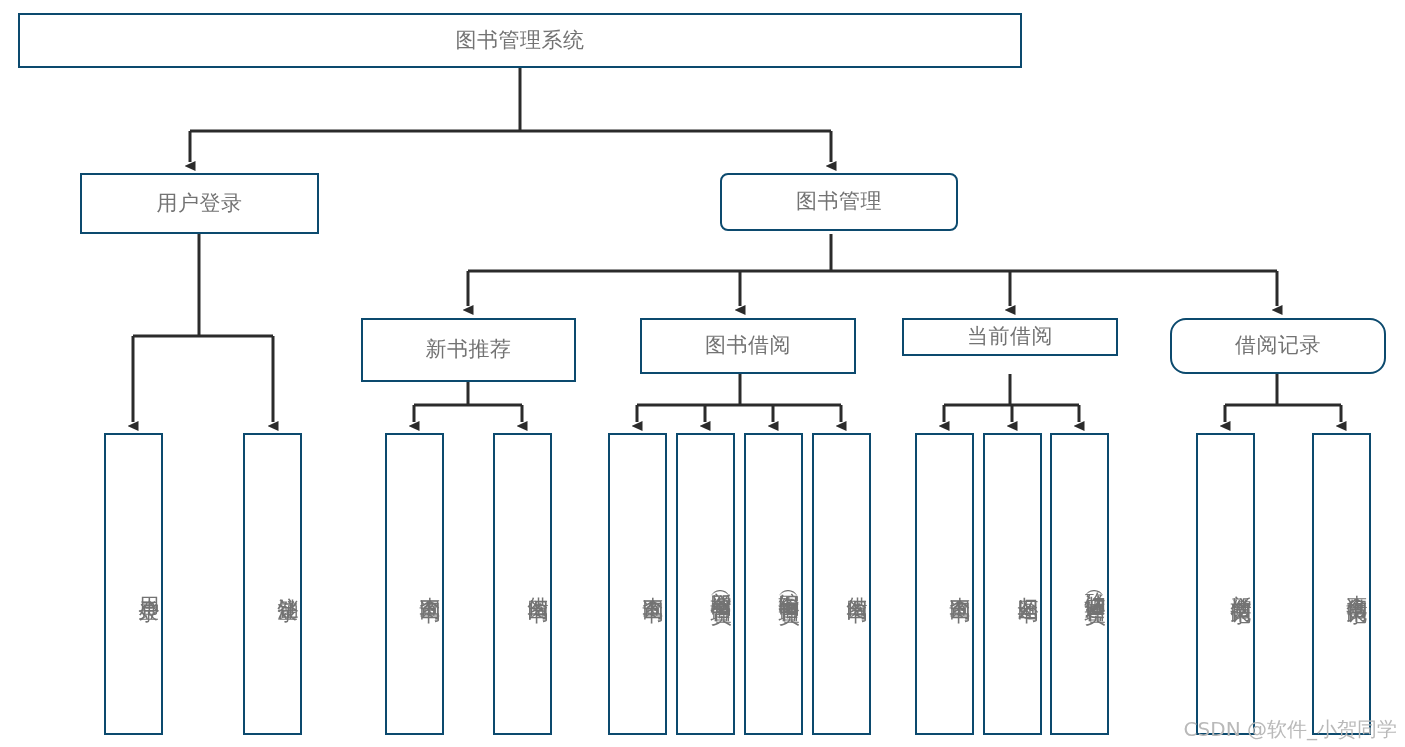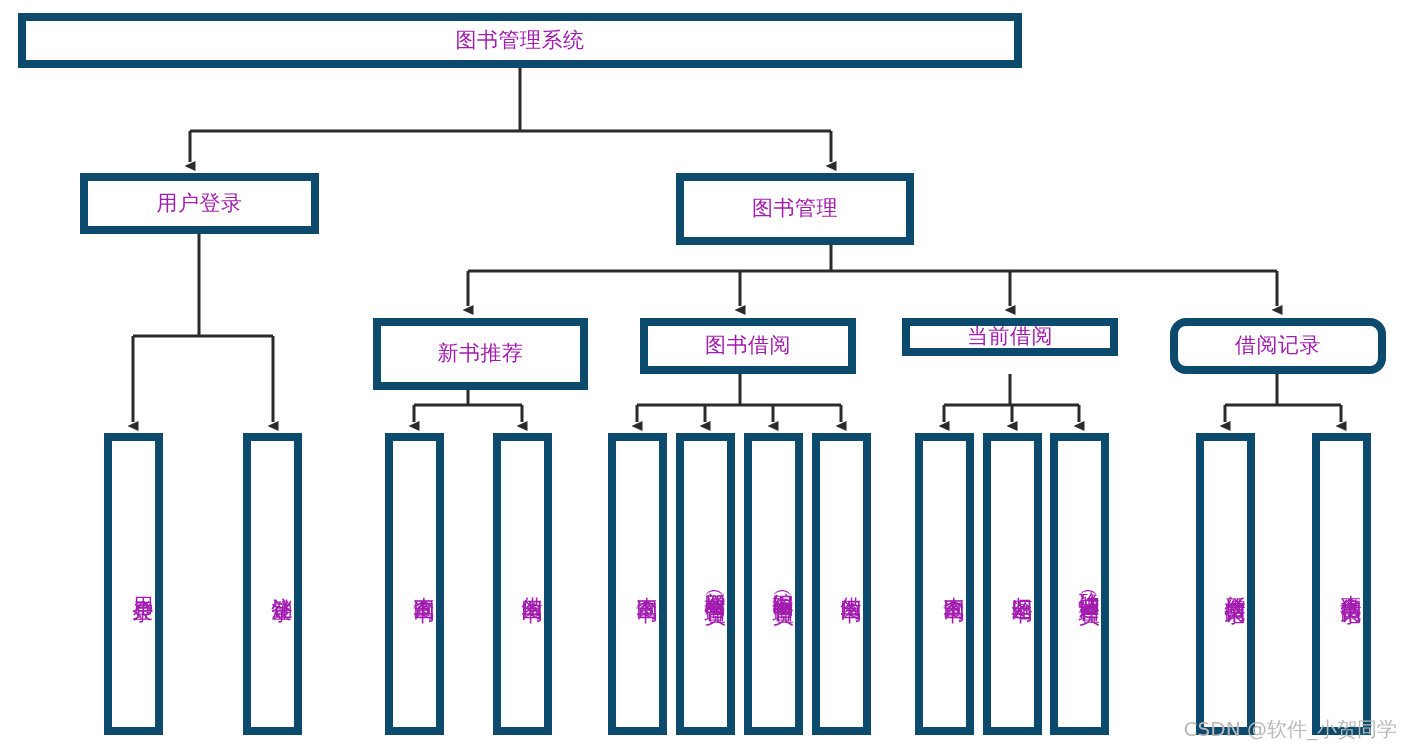--- a/index.html
+++ b/index.html
@@ -19,26 +19,26 @@
     position: absolute;
     left: 0;
     top: 0;
     width: 1405px;
     height: 747px;
     pointer-events: none;
   }
   .node {
     position: absolute;
     box-sizing: border-box;
-    border: 8px solid #0c4a6e;
+    border: 2px solid #0c4a6e;
     background: #ffffff;
     display: flex;
     align-items: center;
     justify-content: center;
-    color: #a21caf;
+    color: #737373;
     z-index: 2;
   }
   .node.horiz {
     font-size: 21px;
     line-height: 1.2;
     letter-spacing: 0.5px;
   }
   .node.vert {
     writing-mode: vertical-rl;
     text-orientation: upright;
@@ -126,25 +126,25 @@
     </g>
   </svg>
 
   <div class="node horiz" style="left:18px; top:13px; width:1004px; height:55px;">
     <span class="nlabel">图书管理系统</span>
   </div>
 
   <div class="node horiz" style="left:80px; top:173px; width:239px; height:61px;">
     <span class="nlabel">用户登录</span>
   </div>
-  <div class="node horiz" style="left:676px; top:173px; width:238px; height:72px;">
+  <div class="node horiz" style="left:720px; top:173px; width:238px; height:58px;border-radius:8px;">
     <span class="nlabel">图书管理</span>
   </div>
 
-  <div class="node horiz" style="left:373px; top:318px; width:215px; height:72px;font-family:Liberation Serif, serif;">
+  <div class="node horiz" style="left:361px; top:318px; width:215px; height:64px;font-family:Liberation Serif, serif;">
     <span class="nlabel">新书推荐</span>
   </div>
   <div class="node horiz" style="left:632px; top:318px; width:216px; height:56px;margin-left:8px;">
     <span class="nlabel">图书借阅</span>
   </div>
   <div class="node horiz" style="left:902px; top:318px; width:216px; height:38px;text-align:center;">
     <span class="nlabel">当前借阅</span>
   </div>
   <div class="node horiz" style="left:1170px; top:318px; width:216px; height:56px;border-radius:16px;">
     <span class="nlabel">借阅记录</span>

